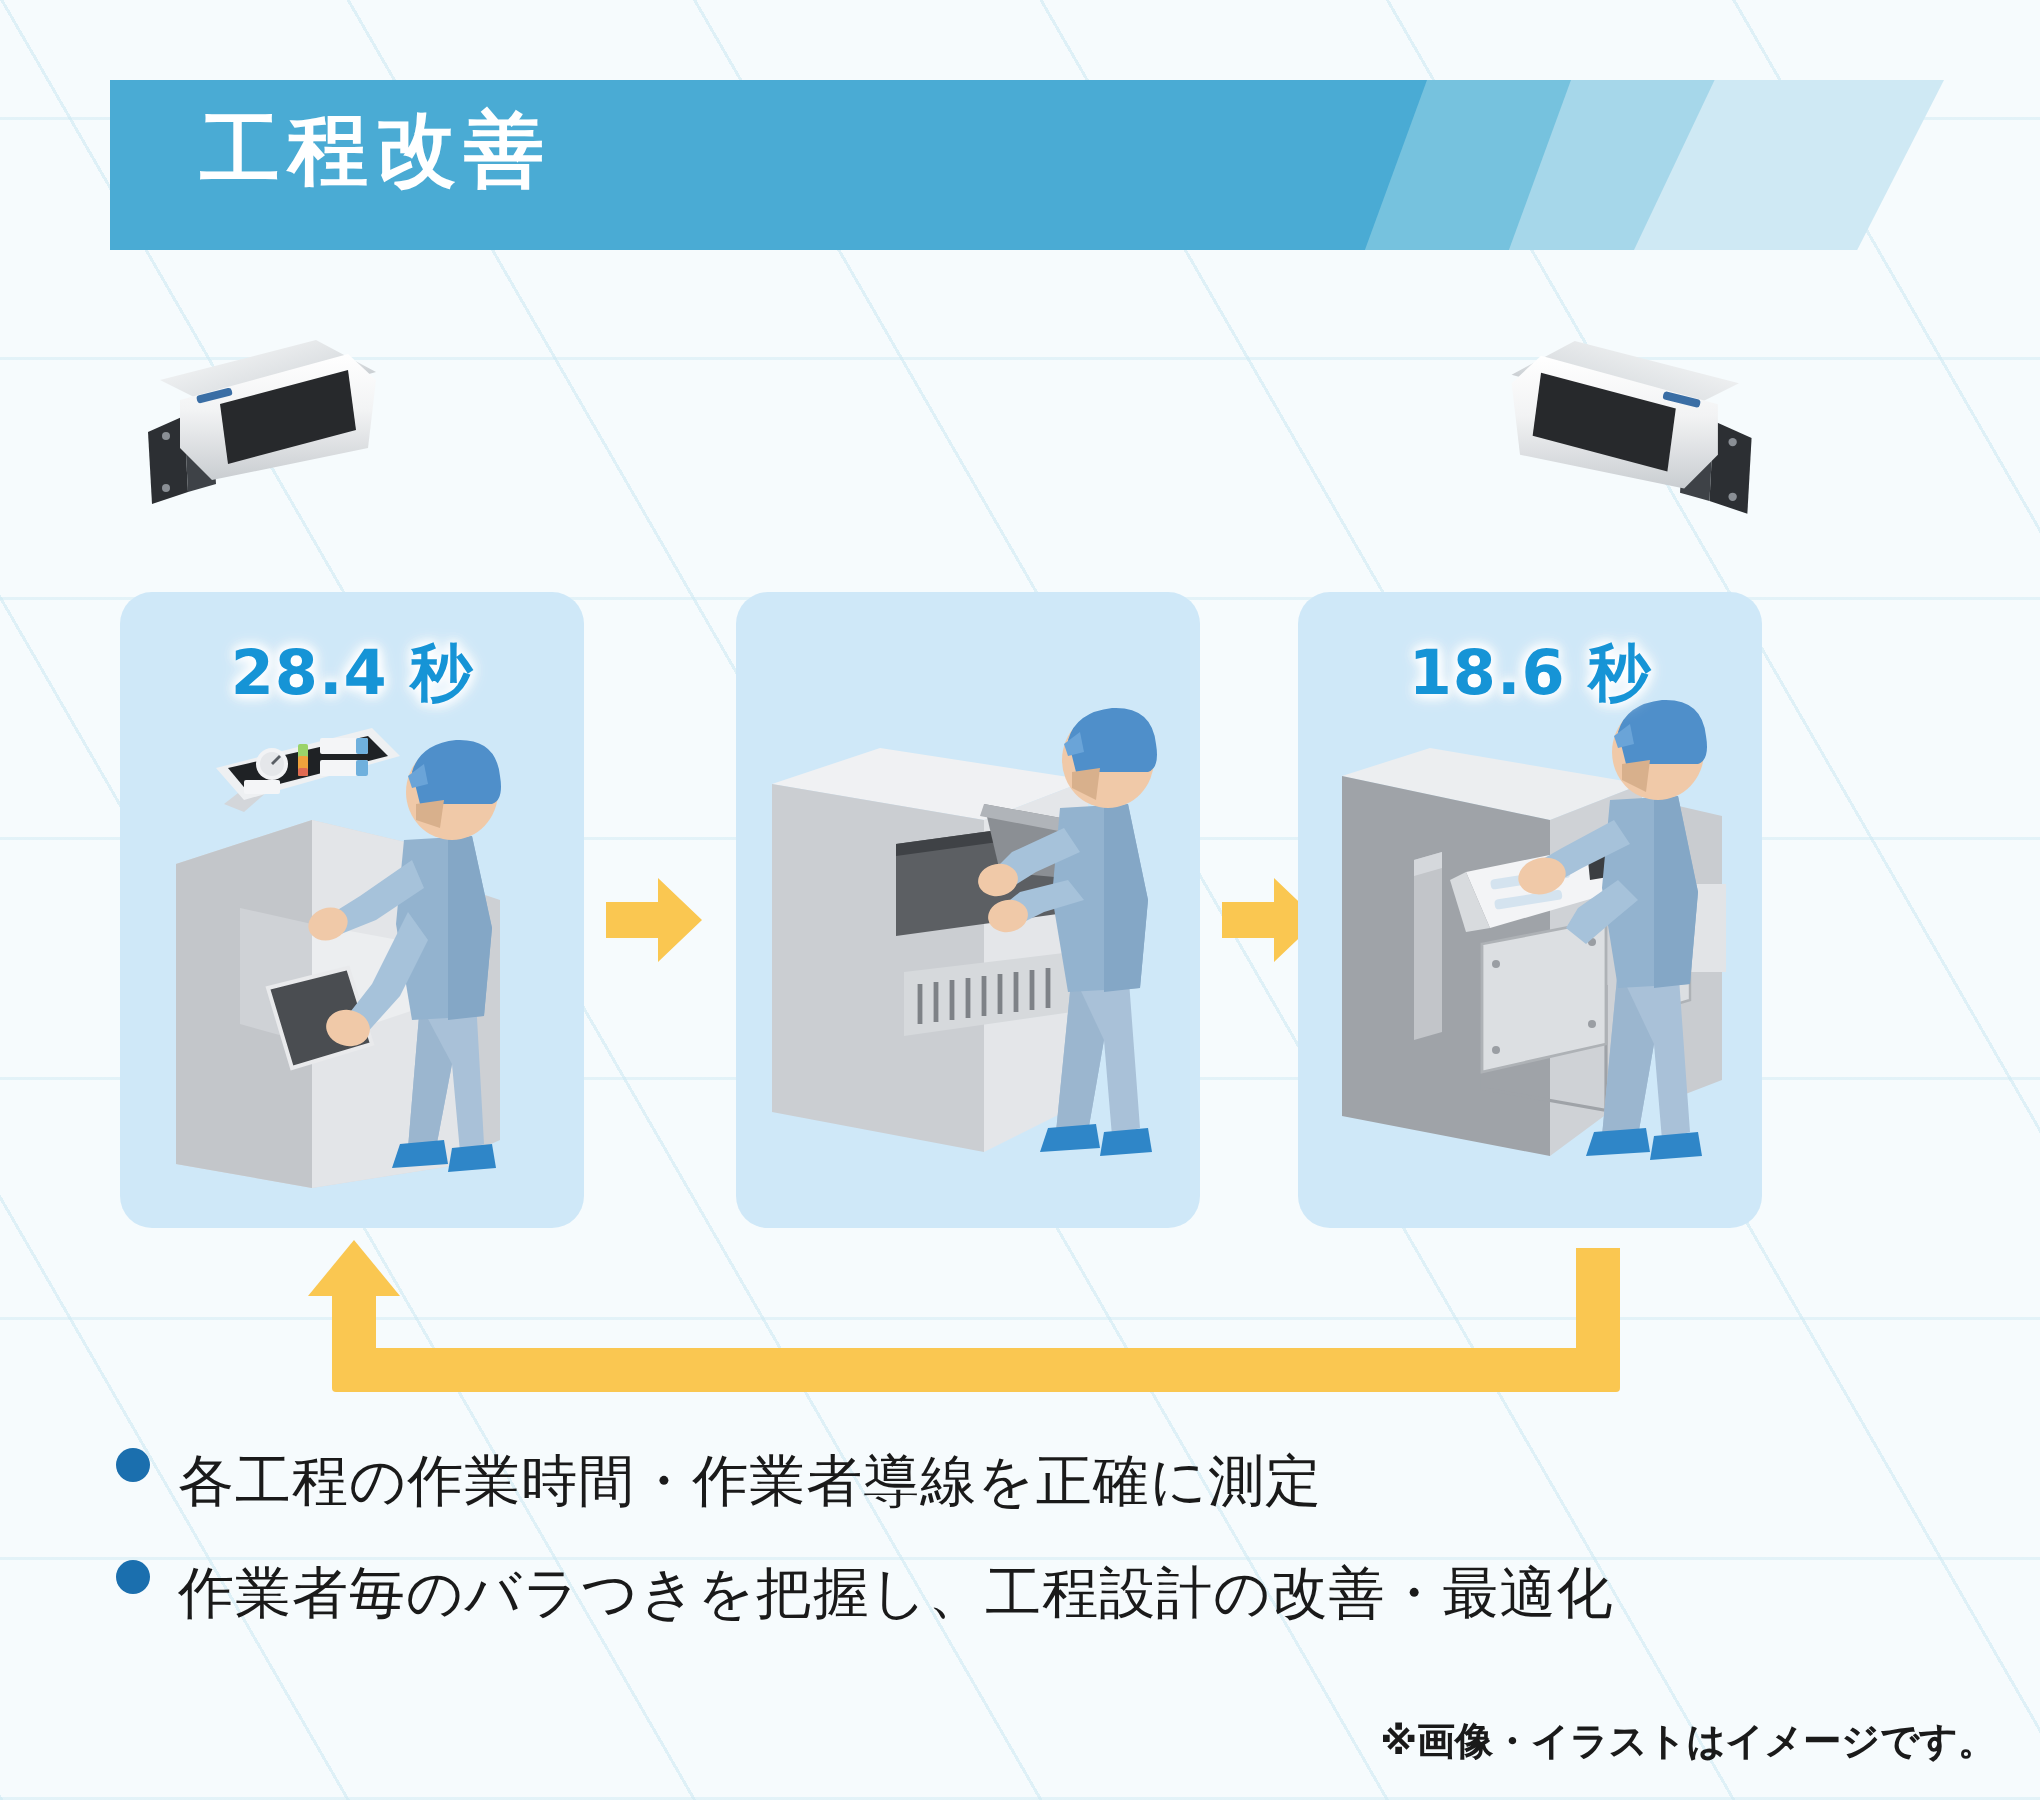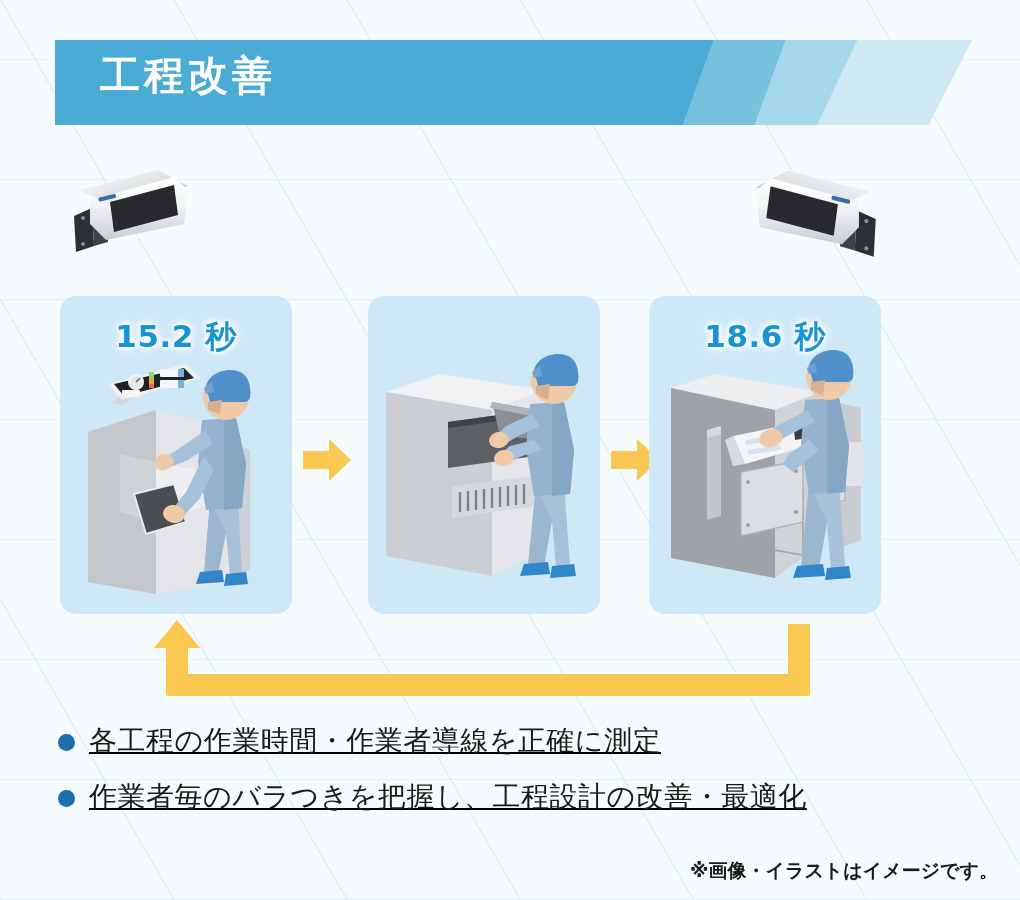--- a/index.html
+++ b/index.html
@@ -69,21 +69,21 @@
   
   .fwd-arrow{position:absolute;top:437px;width:52px;height:46px;}
   .fwd1{left:301px;}
   .fwd2{left:609px;}
 
   
   .loop{position:absolute;left:140px;top:612px;width:680px;height:90px;}
 
   
   .bullets{position:absolute;left:58px;top:722px;width:920px;}
-  .bullet-row{display:flex;align-items:center;margin-bottom:18px;text-decoration:underline;}
+  .bullet-row{display:flex;align-items:flex-start;margin-bottom:18px;}
   .bullet-dot{
     width:17px;height:17px;border-radius:50%;
     background:#1b6fae;flex:0 0 auto;margin-right:14px;margin-top:2px;
   }
   .bullet-text{
     font-size:28px;color:#1a1a1a;letter-spacing:.5px;
     font-family:"DejaVu Sans","Liberation Sans",sans-serif;
     white-space:nowrap;
   }
   
@@ -165,21 +165,21 @@
         <path d="M44 58 L60 55 L62 66 L46 70 Z" fill="#1f2226"></path>
       </g>
       <path d="M18 30 L96 10 L126 26 L52 47 Z" fill="url(#camHoodR)"></path>
       <path d="M28 40 L112 17 L126 30 L122 64 L44 80 L28 64 Z" fill="url(#camBodyR)"></path>
       <path d="M48 42 L112 25 L116 55 L52 72 Z" fill="#27292c"></path>
       <rect x="36" y="38" width="18" height="4" rx="1.6" fill="#3a6ea5" transform="rotate(-14 36 38)"></rect>
     </svg>
   </div>
 
   <div class="panel panel1">
-    <div class="panel-time">15.2 秒</div>
+    <div class="panel-time">28.4 秒</div>
     <svg class="panel-art" viewBox="0 0 232 270">
 
       <g>
         <path d="M28 88 L96 66 L172 84 L172 238 L96 250 L28 238 Z" fill="#d8dadd"></path>
         <path d="M28 88 L96 66 L96 250 L28 238 Z" fill="#c3c6ca"></path>
         <path d="M96 66 L172 84 L172 238 L96 250 Z" fill="#e3e5e8"></path>
 
         <path d="M96 118 L150 128 L150 160 L96 178 Z" fill="#eceef0"></path>
         <path d="M96 118 L96 178 L60 168 L60 110 Z" fill="#cfd2d6"></path>
 

